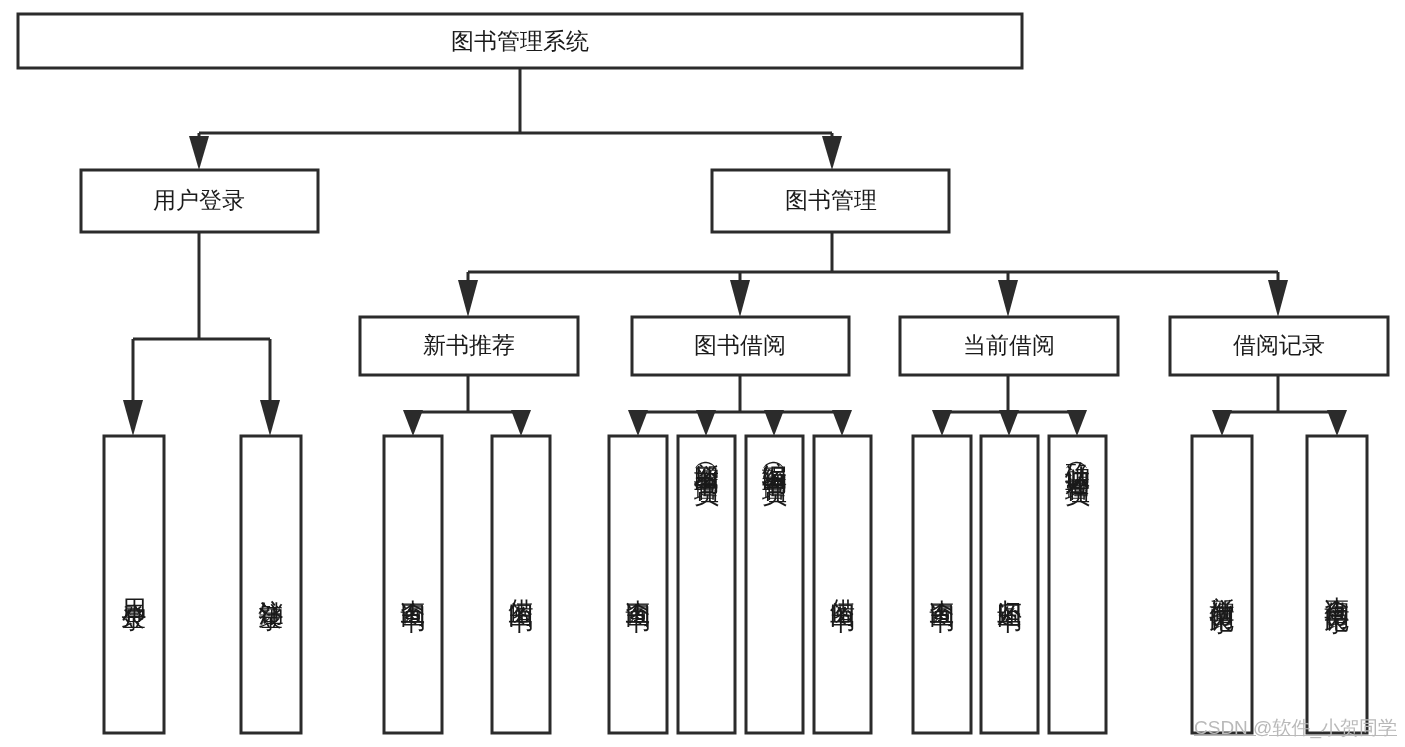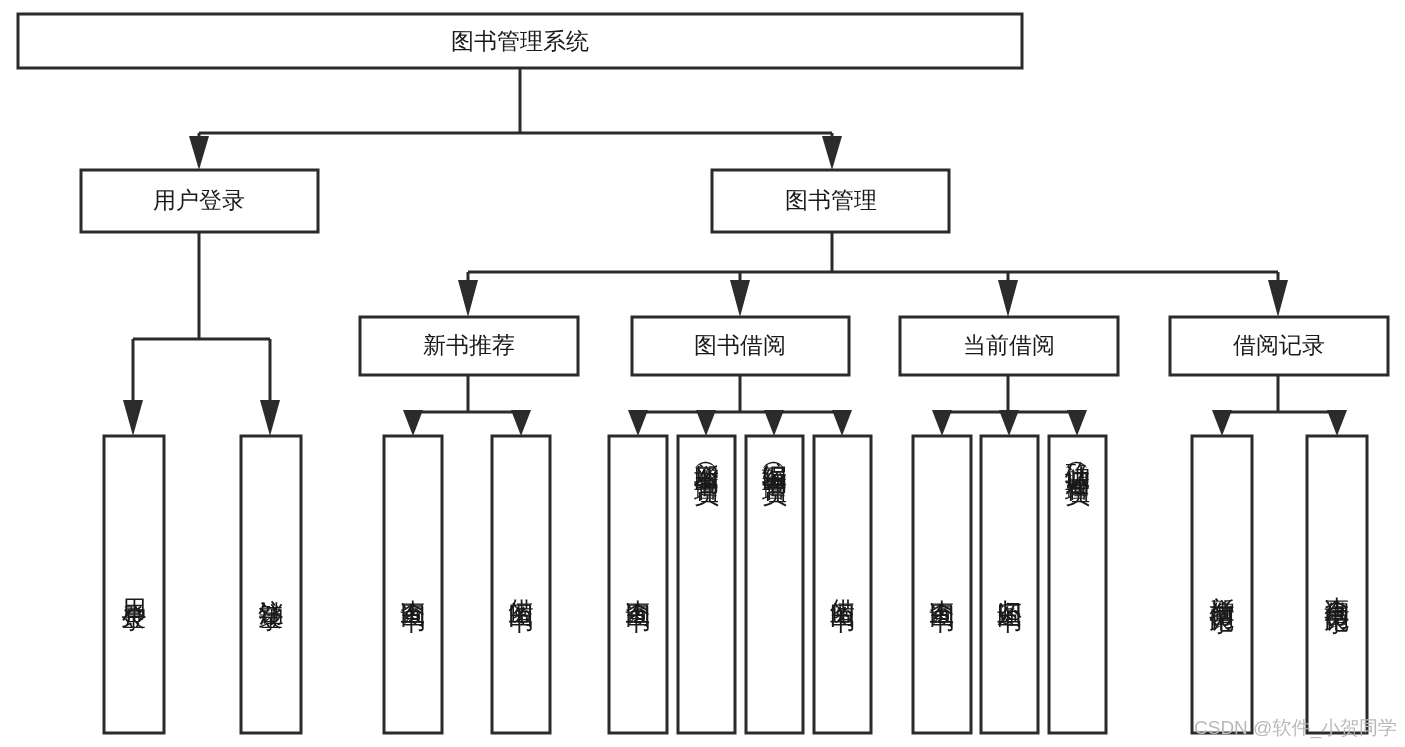--- a/index.html
+++ b/index.html
@@ -191,15 +191,15 @@
   <div class="node-label-v" style="left:746px; top:436px; width:57px; height:297px; justify-content:flex-start; padding-top:6px; box-sizing:border-box;">编辑图书（管理员）</div>
   <div class="node-label-v" style="left:814px; top:436px; width:57px; height:297px;">借阅图书</div>
 
   <div class="node-label-v" style="left:913px; top:436px; width:58px; height:297px;">查询图书</div>
   <div class="node-label-v" style="left:981px; top:436px; width:57px; height:297px;">归还图书</div>
   <div class="node-label-v" style="left:1049px; top:436px; width:57px; height:297px; justify-content:flex-start; padding-top:6px; box-sizing:border-box;">确认归还（管理员）</div>
 
   <div class="node-label-v" style="left:1192px; top:436px; width:60px; height:297px;">新增借阅记录</div>
   <div class="node-label-v" style="left:1307px; top:436px; width:60px; height:297px;">查询借阅记录</div>
 
-  <div class="watermark" style="left:1194px; top:715px;">CSDN @软件_小贺同学</div>
+  <div class="watermark" style="left:1194px; top:715px;text-decoration:underline;">CSDN @软件_小贺同学</div>
 
 </div>
 
 </body></html>

